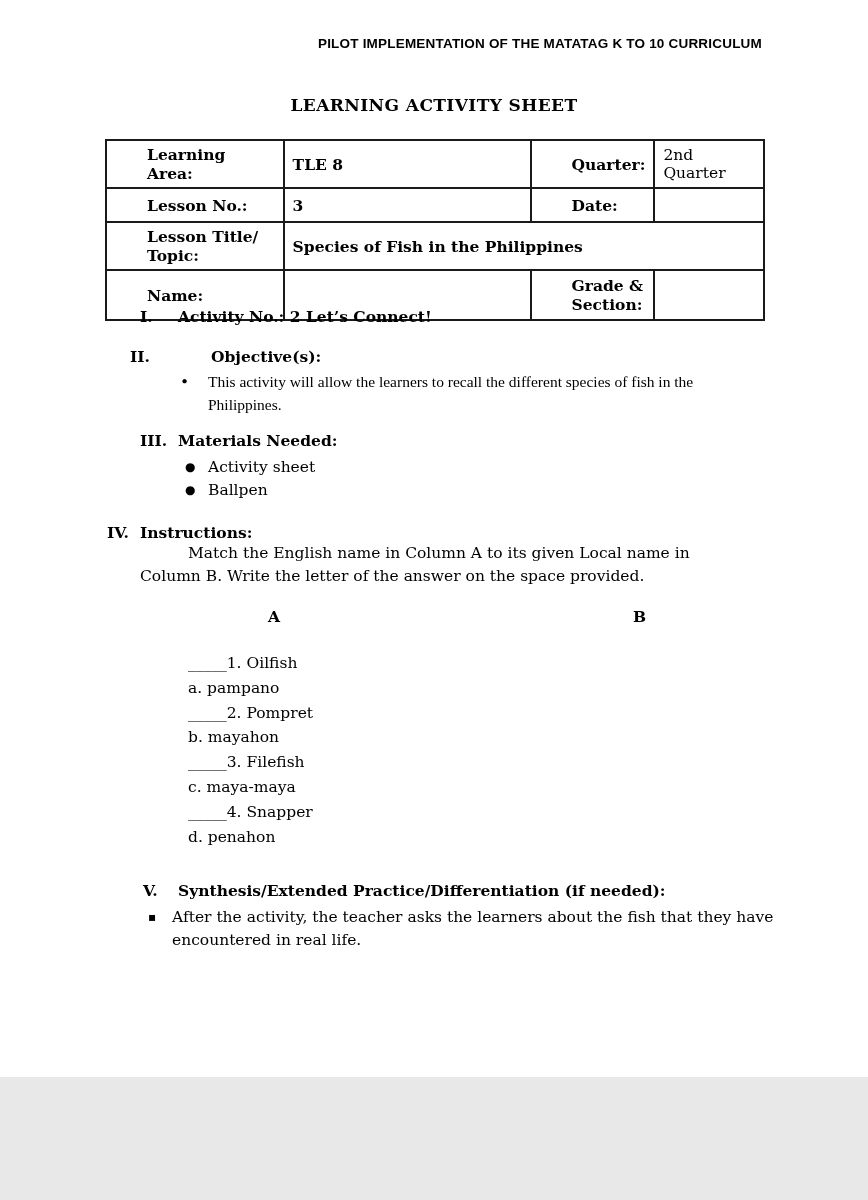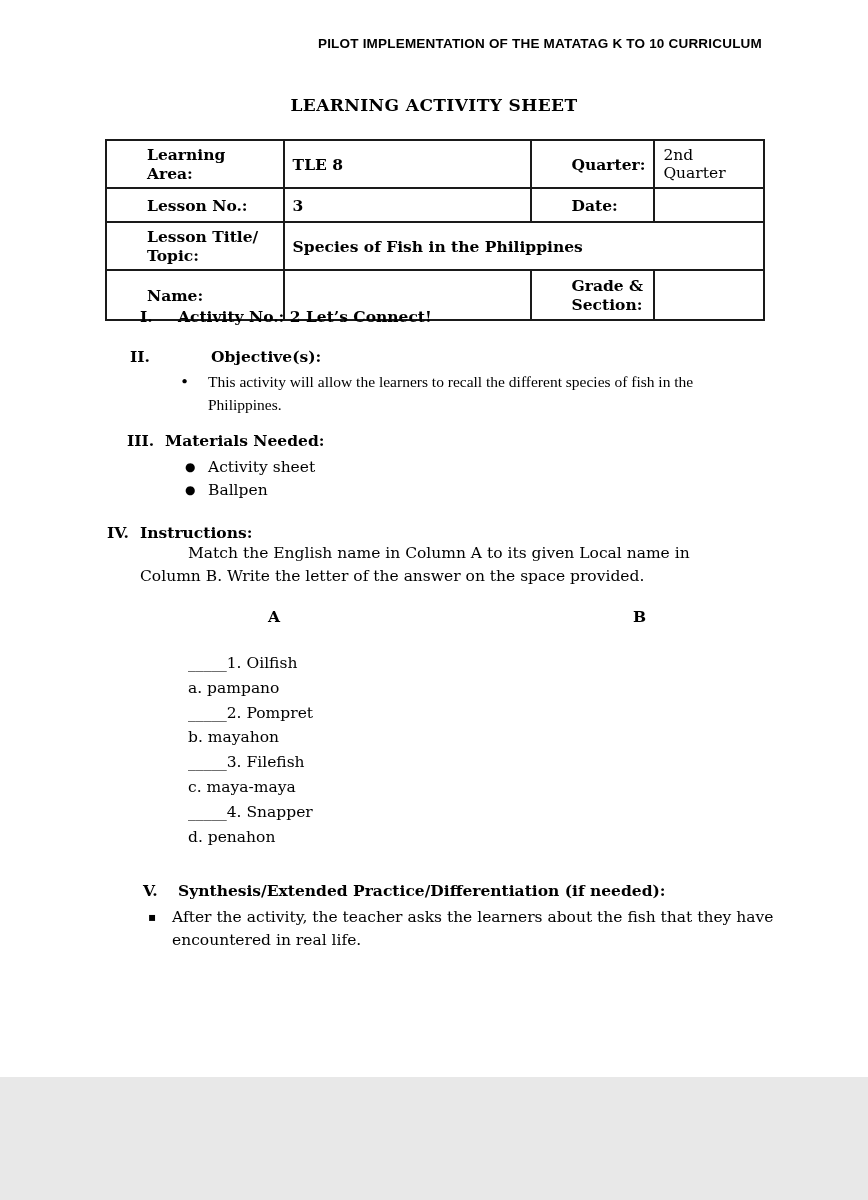--- a/index.html
+++ b/index.html
@@ -60,21 +60,21 @@
   .sec-head {
     position: absolute;
     display: flex;
     font-weight: bold;
     color: #000;
     white-space: nowrap;
   }
   .sec-head .num { display: inline-block; }
   .num-act { width: 28px; margin-right: 10px; }
   .num-obj { width: 25px; margin-right: 10px; }
-  .num-mat { width: 28px; margin-right: 10px; }
+  .num-mat { width: 28px; margin-right: 10px; margin-left: 13px; }
   .num-ins { width: 26px; margin-right: 7px; }
   .num-syn { width: 25px; margin-right: 10px; }
 
   .bullet-row {
     position: absolute;
     display: flex;
     line-height: 22.5px;
     color: #000;
   }
   .bullet-row .b { flex: 0 0 auto; }

